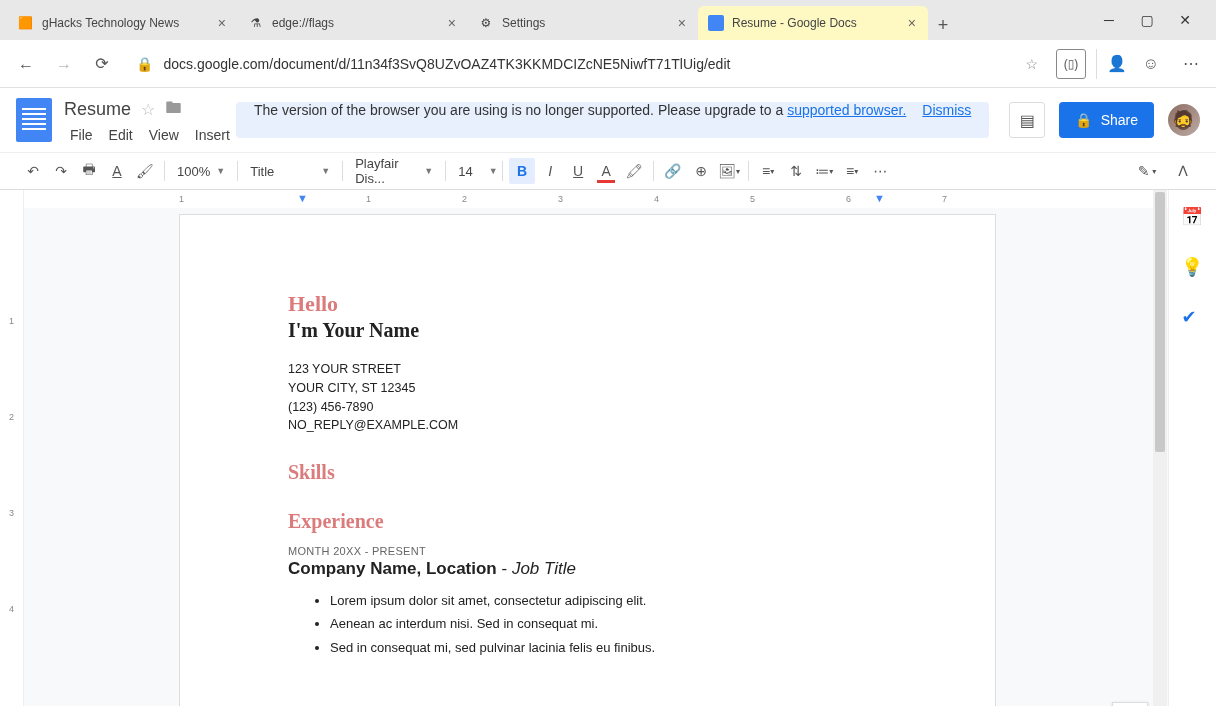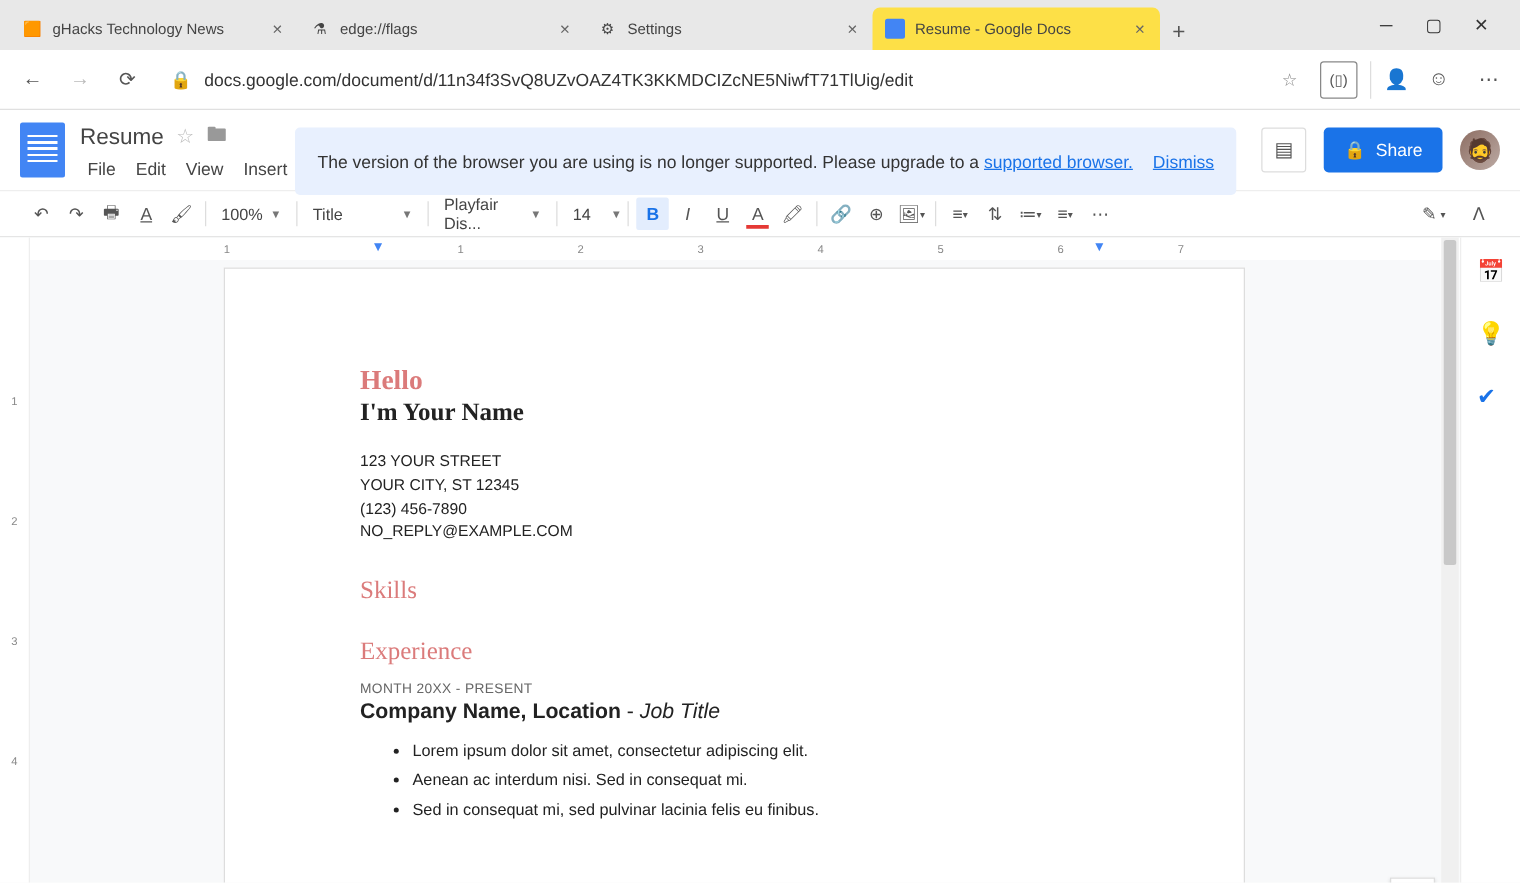--- a/index.html
+++ b/index.html
@@ -1,19 +1,19 @@
 <!DOCTYPE html>
 <html><head>
 <meta charset="utf-8">
 <style>
 *{margin:0;padding:0;box-sizing:border-box;font-family:Arial,Helvetica,sans-serif}
 body{width:1216px;height:706px;background:#fff;overflow:hidden;position:relative}
 .browser-tabs{height:40px;background:#e8e8e8;display:flex;align-items:flex-end;padding:0 8px}
 .tab{height:34px;display:flex;align-items:center;padding:0 10px;font-size:12px;color:#444;min-width:230px;position:relative;cursor:pointer}
-.tab.active{background:#fde047;border-radius:6px 6px 0 0}
+.tab.active{background:#fef9c3;border-radius:6px 6px 0 0}
 .tab .favicon{width:16px;height:16px;margin-right:8px;display:flex;align-items:center;justify-content:center}
 .tab .close{margin-left:auto;font-size:14px;color:#666;padding:2px}
 .newtab{width:30px;height:30px;display:flex;align-items:center;justify-content:center;font-size:18px;color:#555;cursor:pointer}
 .win-controls{position:absolute;right:0;top:0;height:40px;display:flex;gap:12px;align-items:center;padding:0 18px}
 .win-controls span{font-size:14px;color:#333;cursor:pointer;width:26px;text-align:center}
 .address-row{height:48px;display:flex;align-items:center;padding:0 10px;border-bottom:1px solid #e0e0e0;gap:6px}
 .nav-icon{width:32px;height:32px;display:flex;align-items:center;justify-content:center;color:#555;font-size:16px;cursor:pointer}
 .nav-icon.disabled{color:#bbb}
 .addr-bar{flex:1;height:34px;border-radius:17px;display:flex;align-items:center;padding:0 12px;font-size:14px;color:#555}
 .addr-bar .url{color:#333}
@@ -22,21 +22,21 @@
 .docs-header{height:64px;display:flex;align-items:center;padding:0 16px;gap:12px;position:relative}
 .docs-logo{width:36px;height:44px;background:#4285f4;border-radius:2px;position:relative}
 .docs-logo::after{content:"";position:absolute;top:10px;left:6px;right:6px;height:24px;background:repeating-linear-gradient(#fff,#fff 2px,transparent 2px,transparent 5px)}
 .doc-title-area{display:flex;flex-direction:column;gap:2px}
 .doc-title-row{display:flex;align-items:center;gap:10px}
 .doc-title{font-size:18px;color:#444}
 .star-icon{color:#bbb;font-size:16px}
 .folder-icon{color:#999;font-size:16px}
 .menubar{display:flex;gap:4px;font-size:14px;color:#444}
 .menubar span{padding:2px 6px;cursor:pointer}
-.notice{position:absolute;left:236px;top:14px;height:54px;background:#e8f0fe;border-radius:4px;display:flex;align-items:center;padding:0 18px;font-size:14px;color:#333;gap:4px;z-index:5}
+.notice{position:absolute;left:236px;top:14px;height:36px;background:#e8f0fe;border-radius:4px;display:flex;padding:0 18px;font-size:14px;color:#333;gap:4px;z-index:5}
 .notice a{color:#1a73e8;text-decoration:underline;cursor:pointer}
 .header-right{margin-left:auto;display:flex;align-items:center;gap:14px}
 .comment-icon{width:36px;height:36px;display:flex;align-items:center;justify-content:center;color:#555;border:1px solid #ddd;border-radius:3px;cursor:pointer}
 .share-btn{background:#1a73e8;color:#fff;border-radius:4px;height:36px;padding:0 16px;display:flex;align-items:center;gap:8px;font-size:14px;font-weight:500;cursor:pointer}
 .avatar{width:32px;height:32px;border-radius:50%;background:linear-gradient(135deg,#8d6e63,#bcaaa4);cursor:pointer;overflow:hidden;display:flex;align-items:center;justify-content:center;font-size:18px}
 .toolbar{height:38px;border-top:1px solid #eee;border-bottom:1px solid #ddd;display:flex;align-items:center;padding:0 20px;gap:2px}
 .tb-btn{min-width:26px;height:26px;display:flex;align-items:center;justify-content:center;color:#555;font-size:14px;cursor:pointer;border-radius:2px}
 .tb-btn.active{background:#e3edfd;color:#1a73e8}
 .tb-sep{width:1px;height:20px;background:#ddd;margin:0 4px}
 .tb-drop{display:flex;align-items:center;gap:6px;padding:0 6px;height:26px;font-size:13px;color:#444;cursor:pointer}
@@ -47,21 +47,21 @@
 .canvas-area{display:flex;height:560px;background:#f8f9fa;position:relative}
 .ruler-v{width:24px;background:#fff;border-right:1px solid #eee;padding-top:40px;font-size:9px;color:#888;display:flex;flex-direction:column;align-items:center;gap:86px}
 .main-canvas{flex:1;overflow:hidden;position:relative}
 .ruler-h{height:18px;background:#fff;font-size:9px;color:#888;display:flex;align-items:center;padding-left:155px;gap:91px;position:relative}
 .ruler-h .marker-left{position:absolute;left:273px;top:2px;color:#4285f4;font-size:11px}
 .ruler-h .marker-right{position:absolute;left:850px;top:2px;color:#4285f4;font-size:11px}
 .page{width:817px;background:#fff;margin:6px 0 0 155px;border:1px solid #ddd;min-height:520px;padding:76px 108px 20px 108px;position:relative}
 .h-hello{font-family:'Times New Roman',serif;font-weight:bold;font-size:22px;color:#db7b7b;margin-bottom:2px}
 .h-name{font-family:'Times New Roman',serif;font-weight:bold;font-size:20px;color:#222;margin-bottom:18px}
 .addr-line{font-size:12.5px;color:#222;line-height:1.5;font-weight:400}
-.h-section{font-family:'Times New Roman',serif;font-weight:normal;font-size:20px;color:#db7b7b;margin-top:26px;margin-bottom:12px}
+.h-section{font-family:'Times New Roman',serif;font-weight:bold;font-size:20px;color:#db7b7b;margin-top:26px;margin-bottom:12px}
 .body-text{font-size:13px;color:#222;line-height:1.5}
 .date-line{font-size:11px;color:#666;margin-top:10px;letter-spacing:0.3px}
 .comp-line{font-family:'Times New Roman',serif;font-size:17px;color:#222;margin-top:2px;margin-bottom:10px}
 .comp-line .it{font-style:italic}
 .page ul{padding-left:42px}
 .page li{font-size:13px;color:#222;line-height:1.8}
 .side-panel{width:48px;background:#fff;border-left:1px solid #eee;display:flex;flex-direction:column;align-items:center;padding-top:16px;gap:28px}
 .side-panel span{width:22px;height:22px;cursor:pointer;font-size:18px}
 .scrollbar{position:absolute;right:49px;top:0;width:14px;height:100%;background:#f0f0f0}
 .scrollbar-thumb{width:10px;height:260px;background:#c8c8c8;margin:2px auto;border-radius:2px}

